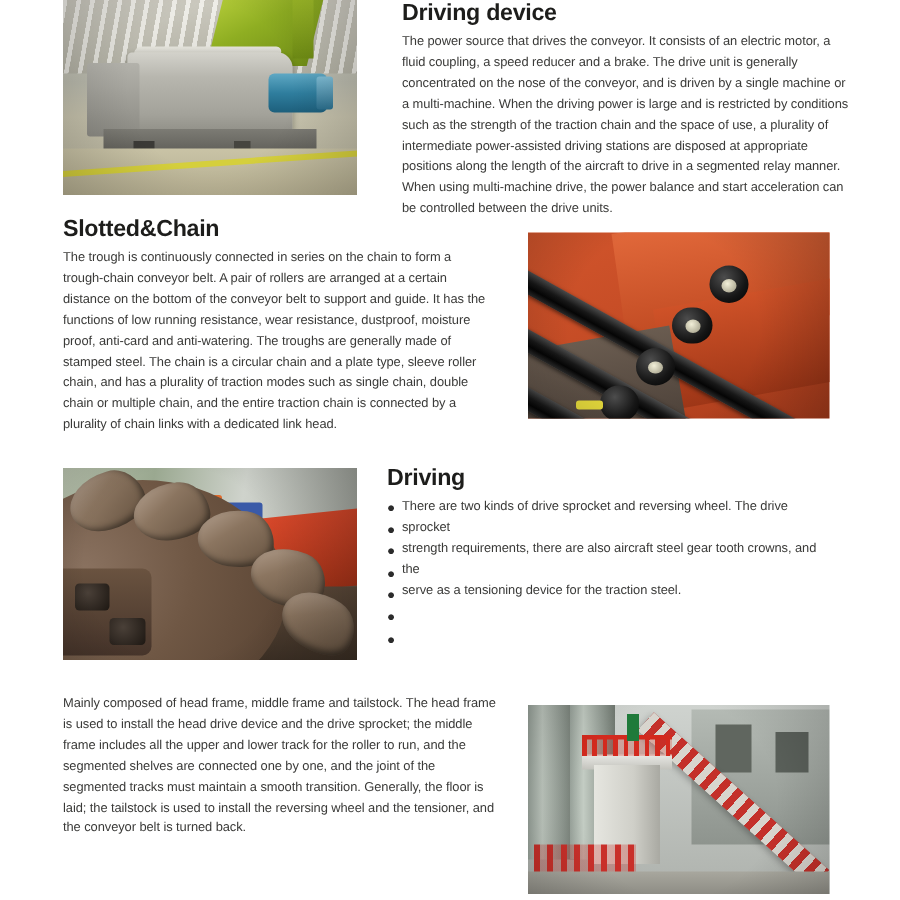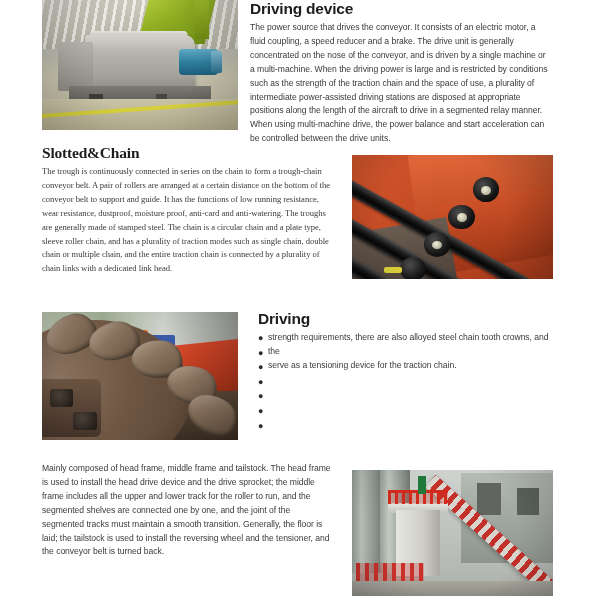--- a/index.html
+++ b/index.html
@@ -308,26 +308,26 @@
     <div class="motor"></div>
     <div class="motor-cap"></div>
     <div class="base"></div>
     <div class="dark-leg-a"></div>
     <div class="dark-leg-b"></div>
     <div class="floor"></div>
     <div class="yellow-line"></div>
     <div class="vignette"></div>
   </div>
 
-  <div class="section" style="left:250px; top:0px; width:300px;">
+  <div class="section" style="left:268px; top:0px; width:300px;">
     <h2 class="heading">Driving device</h2>
     <p class="body-text">The power source that drives the conveyor. It consists of an electric motor, a fluid coupling, a speed reducer and a brake. The drive unit is generally concentrated on the nose of the conveyor, and is driven by a single machine or a multi-machine. When the driving power is large and is restricted by conditions such as the strength of the traction chain and the space of use, a plurality of intermediate power-assisted driving stations are disposed at appropriate positions along the length of the aircraft to drive in a segmented relay manner. When using multi-machine drive, the power balance and start acceleration can be controlled between the drive units.</p>
   </div>
 
-  <div class="section" style="left:42px; top:144px; width:288px;font-family:Liberation Serif, serif;">
+  <div class="section" style="left:42px; top:144px; width:288px;">
     <h2 class="heading">Slotted&amp;Chain</h2>
     <p class="body-text">The trough is continuously connected in series on the chain to form a trough-chain conveyor belt. A pair of rollers are arranged at a certain distance on the bottom of the conveyor belt to support and guide. It has the functions of low running resistance, wear resistance, dustproof, moisture proof, anti-card and anti-watering. The troughs are generally made of stamped steel. The chain is a circular chain and a plate type, sleeve roller chain, and has a plurality of traction modes such as single chain, double chain or multiple chain, and the entire traction chain is connected by a plurality of chain links with a dedicated link head.</p>
   </div>
 
   <div class="photo p2" style="left:352px; top:155px; width:201px; height:124px;">
     <div class="trough-a"></div>
     <div class="trough-b"></div>
     <div class="dark-floor"></div>
     <div class="chain c1"></div>
     <div class="chain c2"></div>
@@ -368,22 +368,23 @@
       <div class="bullet-col">
         <span>●</span>
         <span>●</span>
         <span>●</span>
         <span>●</span>
         <span>●</span>
         <span>●</span>
         <span>●</span>
       </div>
       <div class="bullet-body">
-        <div>strength requirements, there are also alloyed steel chain tooth crowns, and the</div>
-        <div>serve as a tensioning device for the traction chain.</div>
+        <div>There are two kinds of drive sprocket and reversing wheel. The drive sprocket</div>
+        <div>strength requirements, there are also aircraft steel gear tooth crowns, and the</div>
+        <div>serve as a tensioning device for the traction steel.</div>
       </div>
     </div>
   </div>
 
   <div class="section" style="left:42px; top:462px; width:292px;">
     <p class="body-text">Mainly composed of head frame, middle frame and tailstock. The head frame is used to install the head drive device and the drive sprocket; the middle frame includes all the upper and lower track for the roller to run, and the segmented shelves are connected one by one, and the joint of the segmented tracks must maintain a smooth transition. Generally, the floor is laid; the tailstock is used to install the reversing wheel and the tensioner, and the conveyor belt is turned back.</p>
   </div>
 
   <div class="photo p4" style="left:352px; top:470px; width:201px; height:126px;">
     <div class="sky"></div>

